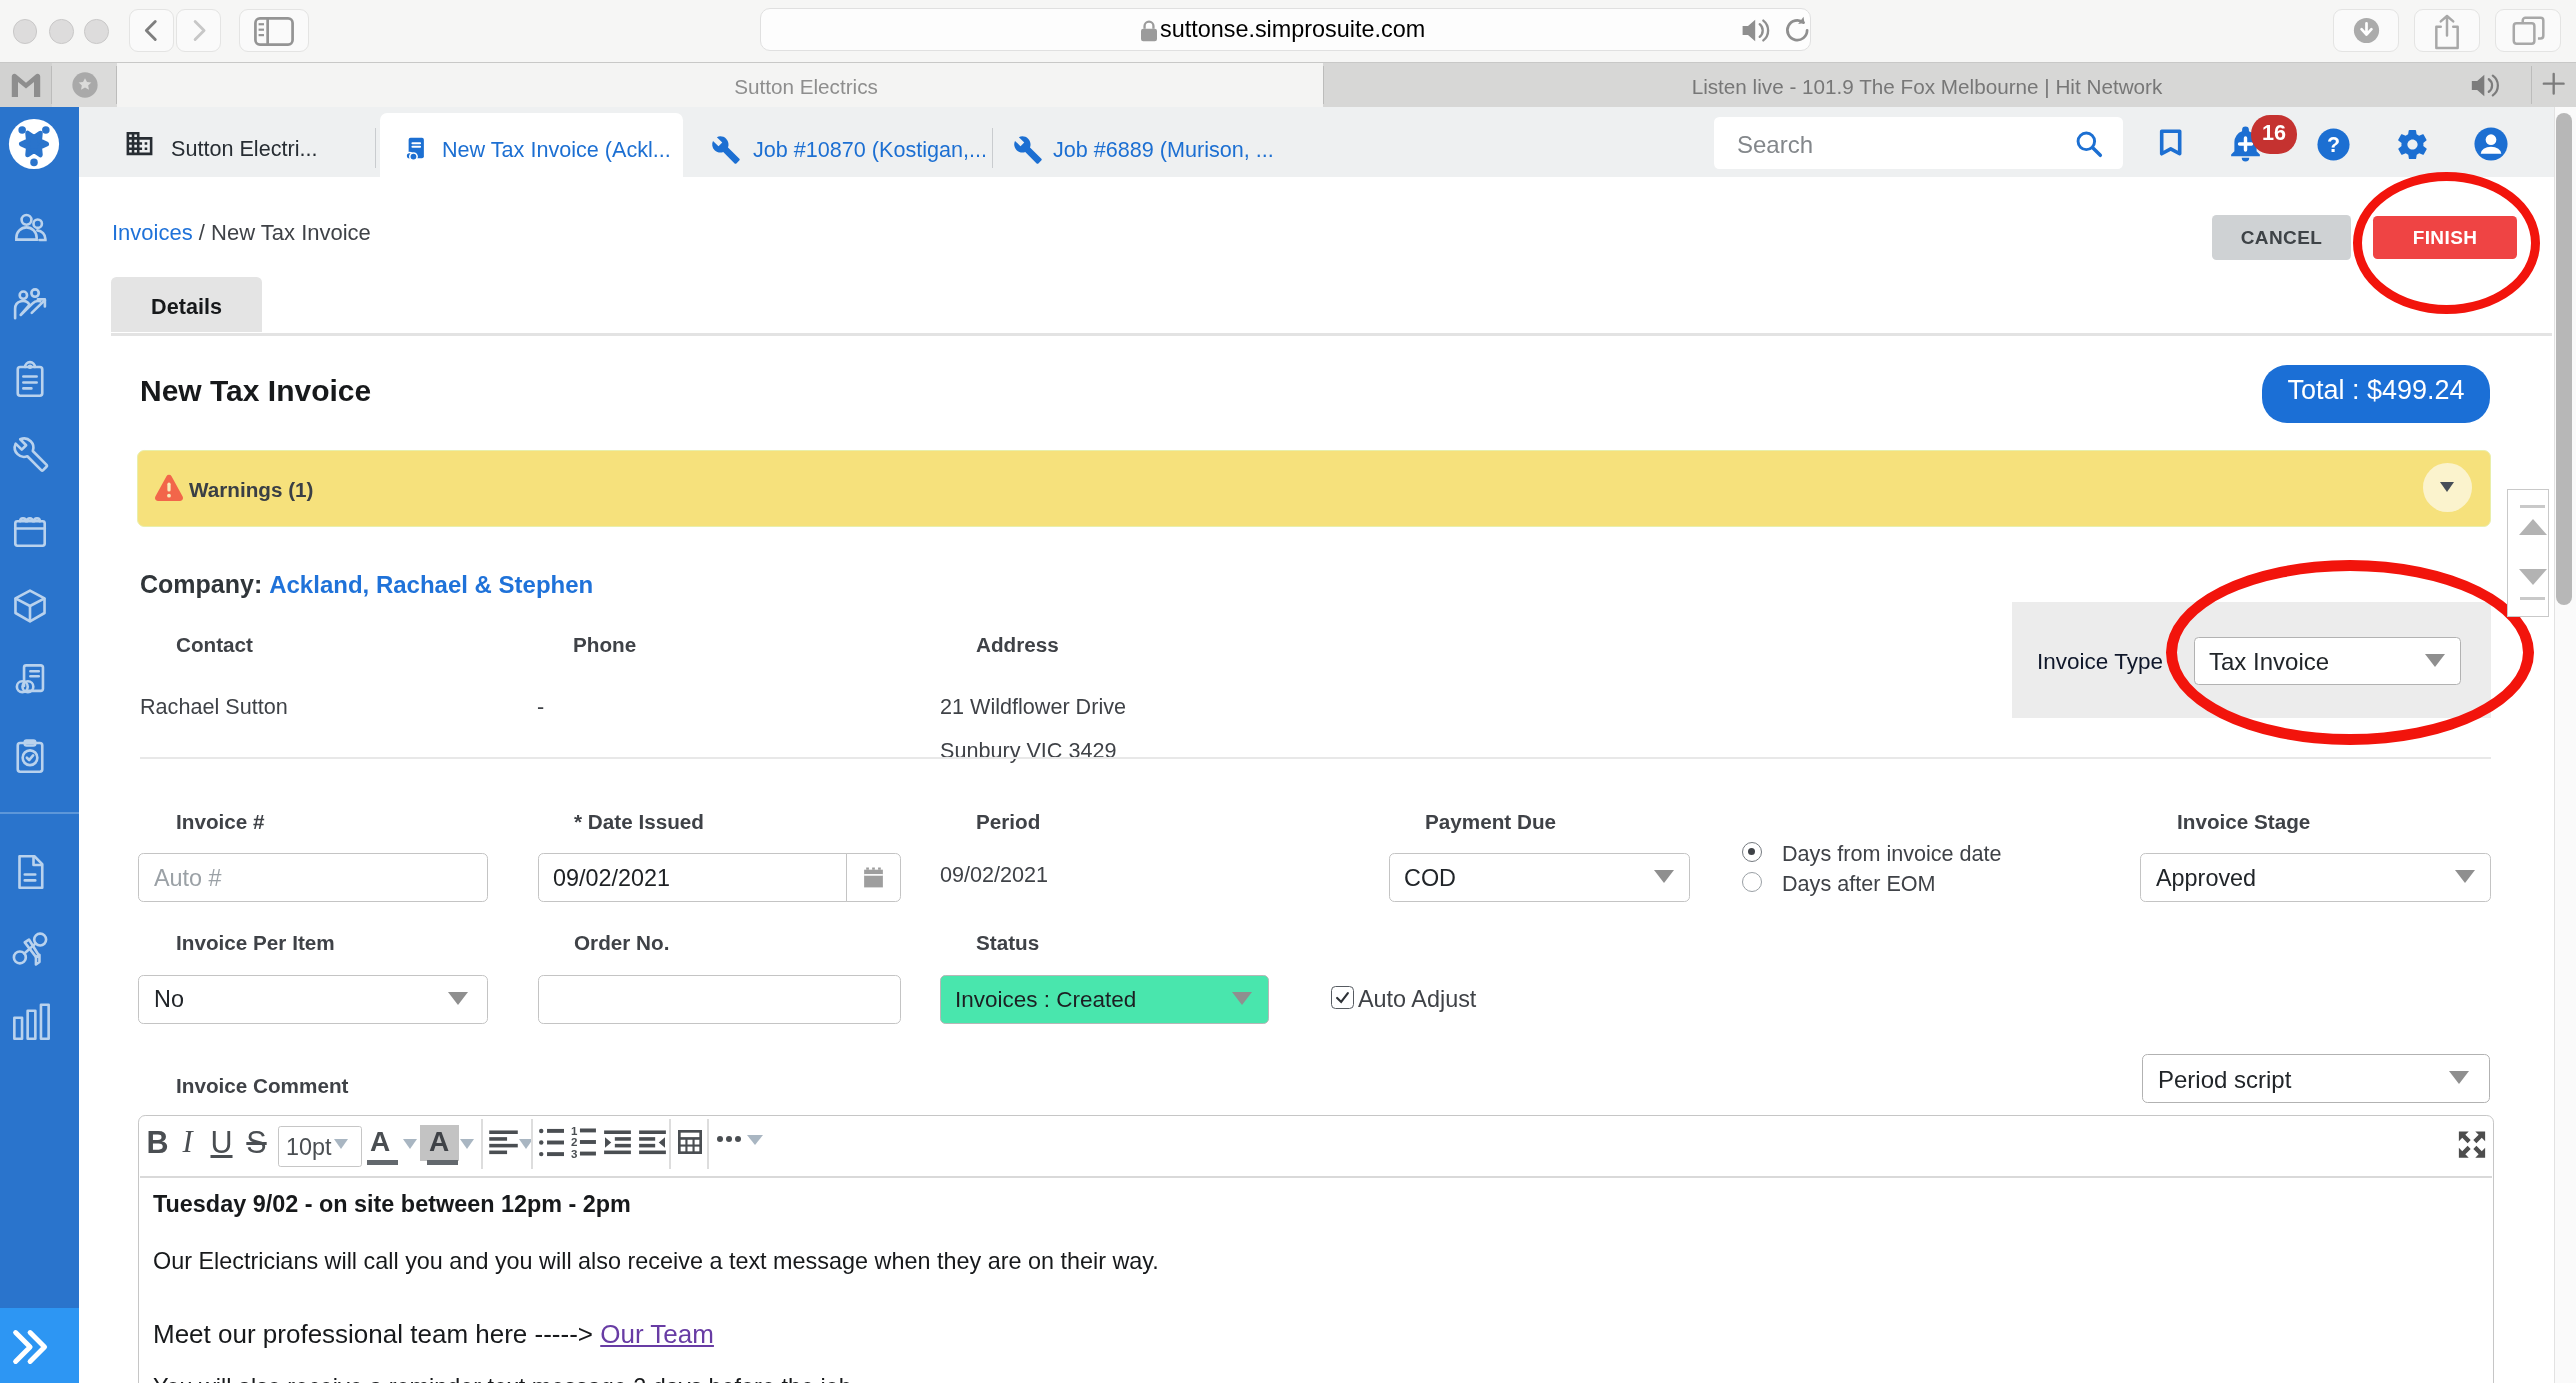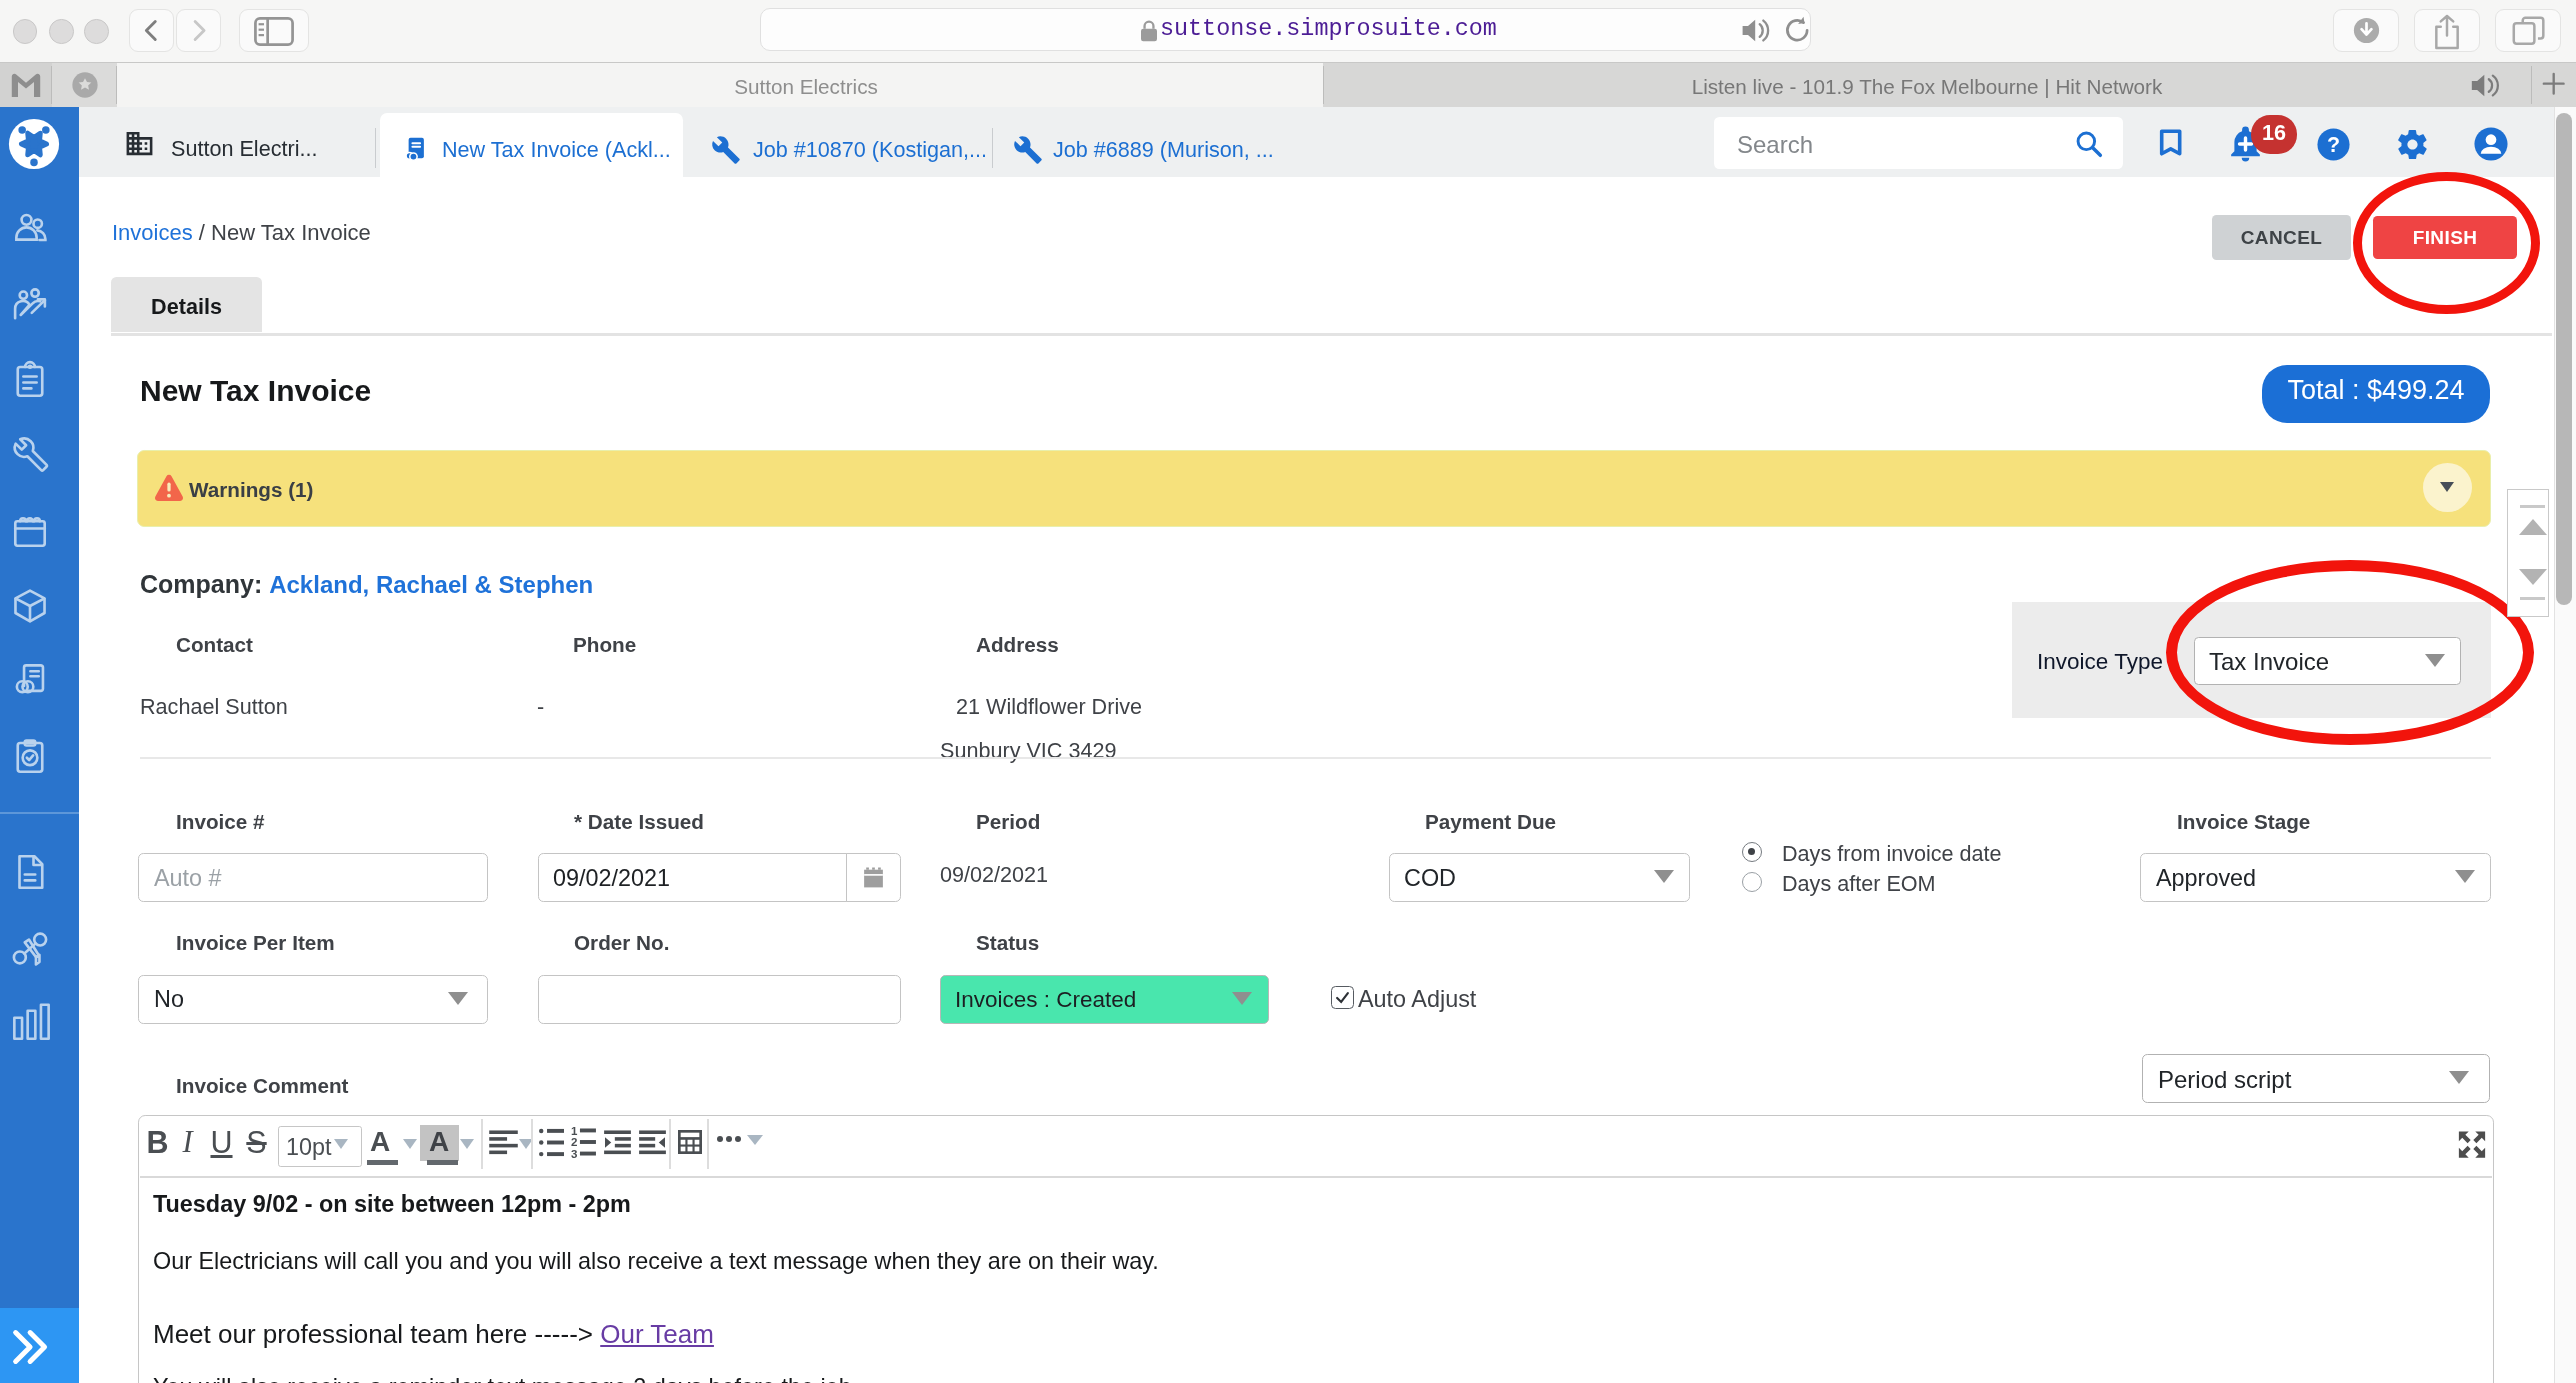--- a/index.html
+++ b/index.html
@@ -55,21 +55,21 @@
     <line x1="15" y1="2" x2="15" y2="30" stroke="#949494" stroke-width="3"></line>
     <line x1="5" y1="8" x2="11" y2="8" stroke="#949494" stroke-width="2.4"></line>
     <line x1="5" y1="14" x2="11" y2="14" stroke="#949494" stroke-width="2.4"></line>
     <line x1="5" y1="20" x2="11" y2="20" stroke="#949494" stroke-width="2.4"></line>
   </svg>
 <div class="abs" id="addr"></div>
 <svg class="abs" style="left:1139px;top:19px;" width="20" height="24" viewBox="0 0 22 27">
     <rect x="2" y="11" width="18" height="14" rx="2.5" fill="#9b9b9b"></rect>
     <path d="M6 11 V8 a5 5 0 0 1 10 0 v3" fill="none" stroke="#9b9b9b" stroke-width="2.6"></path>
   </svg>
-<div class="abs" style="left:1160px;top:16px;font-size:23.4px;color:#4c1d95;font-family:Liberation Mono, monospace;">suttonse.simprosuite.com</div>
+<div class="abs" style="left:1160px;top:16px;font-size:23.4px;color:#000000;">suttonse.simprosuite.com</div>
 <svg class="abs" style="left:1739px;top:17px;" width="36" height="27" viewBox="0 0 40 30">
     <path d="M4 10 h6 l8-7 v24 l-8-7 H4 z" fill="#8f8f8f"></path>
     <path d="M23 8 a9 9 0 0 1 0 14 M27 4 a14 14 0 0 1 0 22" fill="none" stroke="#8f8f8f" stroke-width="2.6" stroke-linecap="round"></path>
   </svg>
 <svg class="abs" style="left:1782px;top:15.3px;" width="30.5" height="30.5" viewBox="0 0 34 34">
     <path d="M28 17 a11 11 0 1 1 -4-8.5" fill="none" stroke="#8f8f8f" stroke-width="3" stroke-linecap="round"></path>
     <path d="M24 2 l1 7 -7 1 z" fill="#8f8f8f"></path>
   </svg>
 <div class="abs navbtn" style="left:2333px;width:66px;"></div>
 <div class="abs navbtn" style="left:2414px;width:66px;"></div>
@@ -289,21 +289,21 @@
 <div class="abs" style="left:189px;top:478px;font-size:20.7px;font-weight:bold;color:#3a3f45;">Warnings (1)</div>
 <div class="abs" style="left:2423px;top:463px;width:49px;height:49px;border-radius:50%;background:#fbf3cd;"></div>
 <div class="abs" style="left:2440px;top:482px;width:0;height:0;border-left:7.2px solid transparent;border-right:7.2px solid transparent;border-top:10px solid #474e58;"></div>
 
 <div class="abs" style="left:140px;top:570px;font-size:25px;font-weight:bold;"><span style="color:#303539;">Company: </span><span style="font-size:24px;color:#1f72d9;">Ackland, Rachael &amp; Stephen</span></div>
 <div class="abs lab" style="left:140px;top:633px;">Contact</div>
 <div class="abs lab" style="left:537px;top:633px;">Phone</div>
 <div class="abs lab" style="left:940px;top:633px;">Address</div>
 <div class="abs val" style="left:140px;top:694px;">Rachael Sutton</div>
 <div class="abs val" style="left:537px;top:694px;">-</div>
-<div class="abs val" style="left:940px;top:694px;margin-left:16px;">21 Wildflower Drive</div>
+<div class="abs val" style="left:940px;top:694px;">21 Wildflower Drive</div>
 <div class="abs val" style="left:940px;top:738px;">Sunbury VIC 3429</div>
 
 <div class="abs" style="left:2012px;top:602px;width:479px;height:116px;background:#ececec;"></div>
 <div class="abs" style="left:2012px;top:649px;width:176px;text-align:center;font-size:22.5px;color:#0f172a;">Invoice Type</div>
 <div class="abs" style="left:2194px;top:637px;width:267px;height:48px;box-sizing:border-box;background:#fff;border:1.8px solid #b2b2b2;border-radius:4.5px;"></div>
 <div class="abs" style="left:2209px;top:648px;font-size:24px;color:#212529;">Tax Invoice</div>
 <div class="abs tri" style="left:2425px;top:654px;"></div>
 <div class="abs redellipse" style="left:2166px;top:560px;width:368px;height:185px;box-sizing:border-box;border-width:11.7px;"></div>
 
 <div class="abs" style="left:140px;top:757px;width:2351px;height:1.8px;background:#e8e8e8;"></div>

